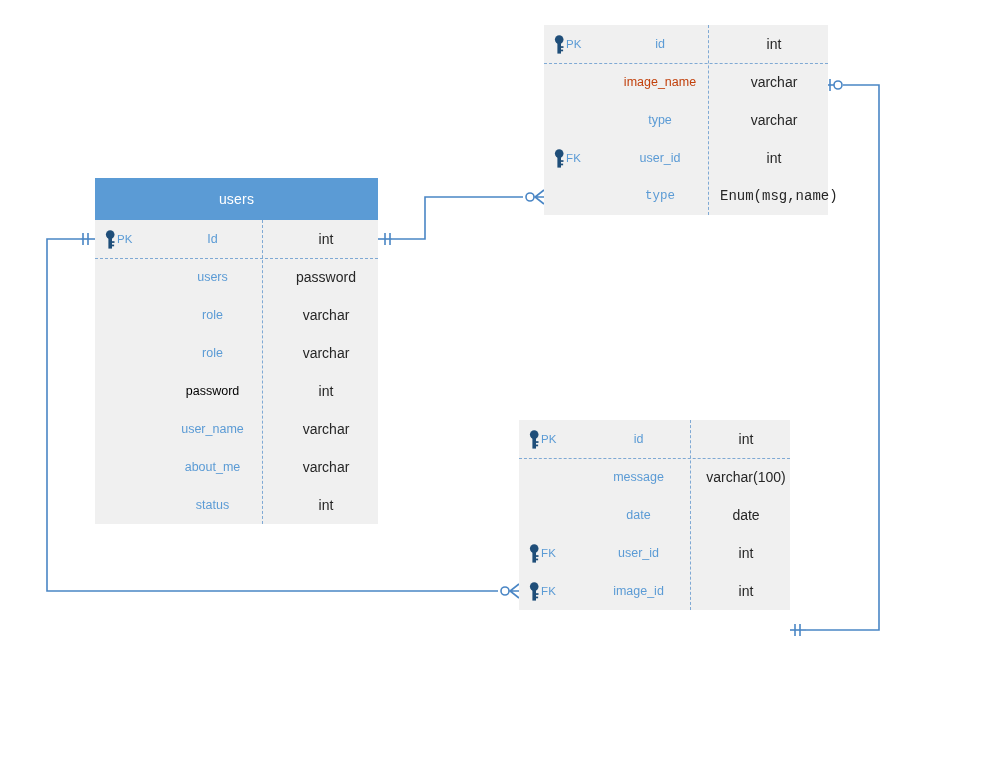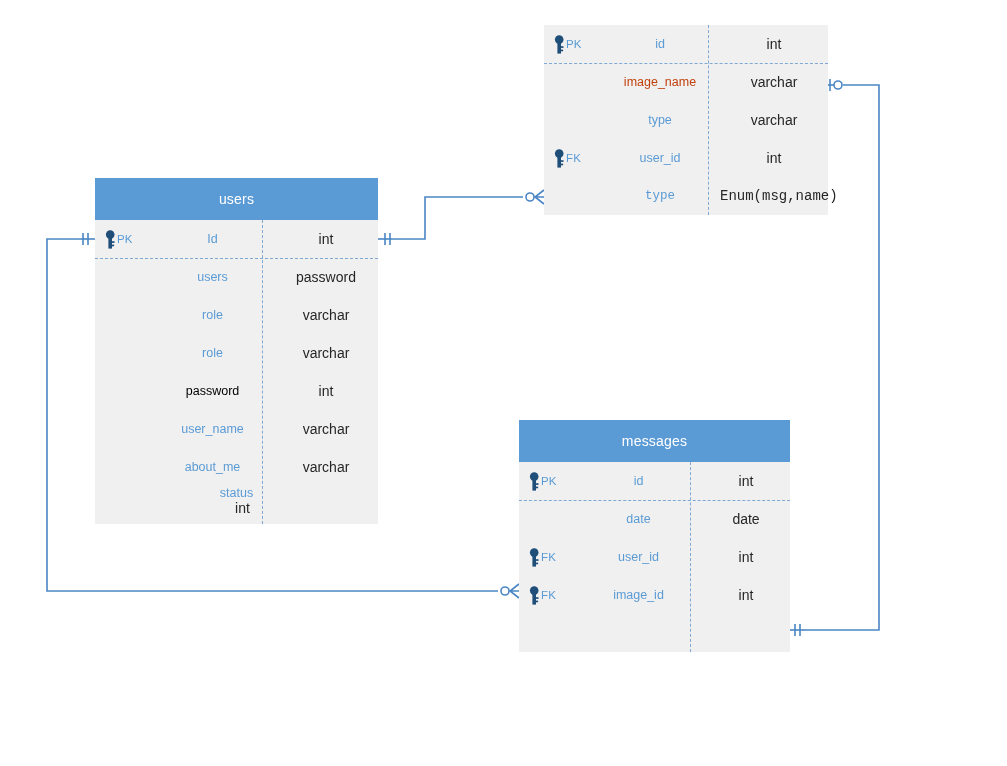--- a/index.html
+++ b/index.html
@@ -198,21 +198,21 @@
           <div class="erow" style="height: 38px;">
             <div class="cell-key" style="width: 68px;"></div>
             <div class="cell-name" style="color: rgb(91, 155, 213); width: 99px; flex: 0 0 auto;">user_name</div>
             <div class="cell-type" style="color: rgb(38, 38, 38); width: 116px;">varchar</div>
           </div>
           <div class="erow" style="height: 38px;">
             <div class="cell-key" style="width: 68px;"></div>
             <div class="cell-name" style="color: rgb(91, 155, 213); width: 99px; flex: 0 0 auto;">about_me</div>
             <div class="cell-type" style="color: rgb(38, 38, 38); width: 116px;">varchar</div>
           </div>
-          <div class="erow" style="height: 38px; flex-direction: column;">
+          <div class="erow" style="height: 38px;">
             <div class="cell-key" style="width: 68px;"></div>
             <div class="cell-name" style="color: rgb(91, 155, 213); width: 99px; flex: 0 0 auto;">status</div>
             <div class="cell-type" style="color: rgb(38, 38, 38); width: 116px;">int</div>
           </div>
           <div class="col-divider" style="left: 167px; border-left-color: rgb(127, 169, 212);"></div>
           <div class="pk-divider" style="top: 38px; border-top-color: rgb(127, 169, 212);"></div>
         </div>
       </div>
       <div class="entity" style="left: 544px; top: 25px; width: 284px;">
         <div class="entity-body" style="background: rgb(240, 240, 240); height: 190px;">
@@ -255,36 +255,38 @@
           <div class="erow" style="height: 38px; font-family: Liberation Mono, monospace;">
             <div class="cell-key" style="width: 68px;"></div>
             <div class="cell-name" style="color: rgb(91, 155, 213); width: 96px; flex: 0 0 auto;">type</div>
             <div class="cell-type" style="color: rgb(38, 38, 38); width: 120px;">Enum(msg,name)</div>
           </div>
           <div class="col-divider" style="left: 164px; border-left-color: rgb(127, 169, 212);"></div>
           <div class="pk-divider" style="top: 38px; border-top-color: rgb(127, 169, 212);"></div>
         </div>
       </div>
       <div class="entity" style="left: 519px; top: 420px; width: 271px;">
-        <div class="entity-header" style="height: 42px; background: rgb(91, 155, 213);">
-          <span>messages</span>
-        </div>
         <div class="entity-body" style="background: rgb(240, 240, 240); height: 190px;">
           <div class="erow" style="height: 38px;">
             <div class="cell-key" style="width: 68px;">
               <svg class="key-icon" width="11" height="19" viewBox="0 0 11 19" xmlns="http://www.w3.org/2000/svg">
                 <circle cx="5.2" cy="4.6" r="4.3" fill="#1f4e79"></circle>
                 <rect x="3.4" y="7.4" width="3.6" height="11.2" fill="#1f4e79"></rect>
                 <rect x="6.9" y="11.2" width="2.6" height="1.7" fill="#1f4e79"></rect>
                 <rect x="6.9" y="14.6" width="2.2" height="1.7" fill="#1f4e79"></rect>
               </svg>
               <span class="keytag" style="color: rgb(91, 155, 213);">PK</span>
             </div>
             <div class="cell-name" style="color: rgb(91, 155, 213); width: 103px; flex: 0 0 auto;">id</div>
             <div class="cell-type" style="color: rgb(38, 38, 38); width: 100px;">int</div>
+          </div>
+          <div class="erow" style="height: 38px;">
+            <div class="cell-key" style="width: 68px;"></div>
+            <div class="cell-name" style="color: rgb(91, 155, 213); width: 103px; flex: 0 0 auto;">message</div>
+            <div class="cell-type" style="color: rgb(38, 38, 38); width: 100px;">varchar(100)</div>
           </div>
           <div class="erow" style="height: 38px;">
             <div class="cell-key" style="width: 68px;"></div>
             <div class="cell-name" style="color: rgb(91, 155, 213); width: 103px; flex: 0 0 auto;">date</div>
             <div class="cell-type" style="color: rgb(38, 38, 38); width: 100px;">date</div>
           </div>
           <div class="erow" style="height: 38px;">
             <div class="cell-key" style="width: 68px;">
               <svg class="key-icon" width="11" height="19" viewBox="0 0 11 19" xmlns="http://www.w3.org/2000/svg">
                 <circle cx="5.2" cy="4.6" r="4.3" fill="#1f4e79"></circle>

